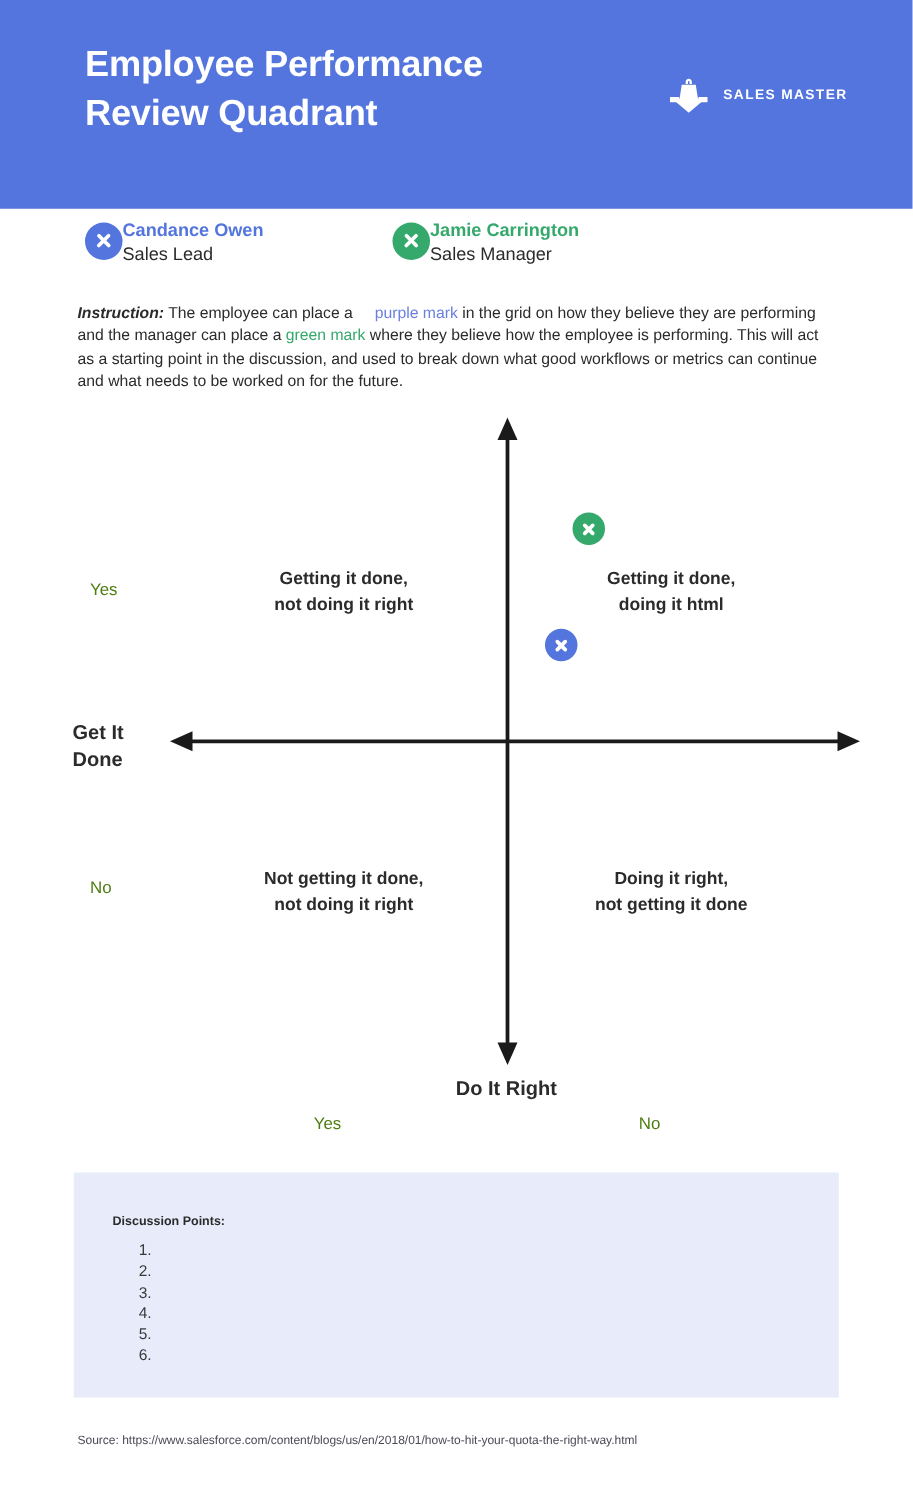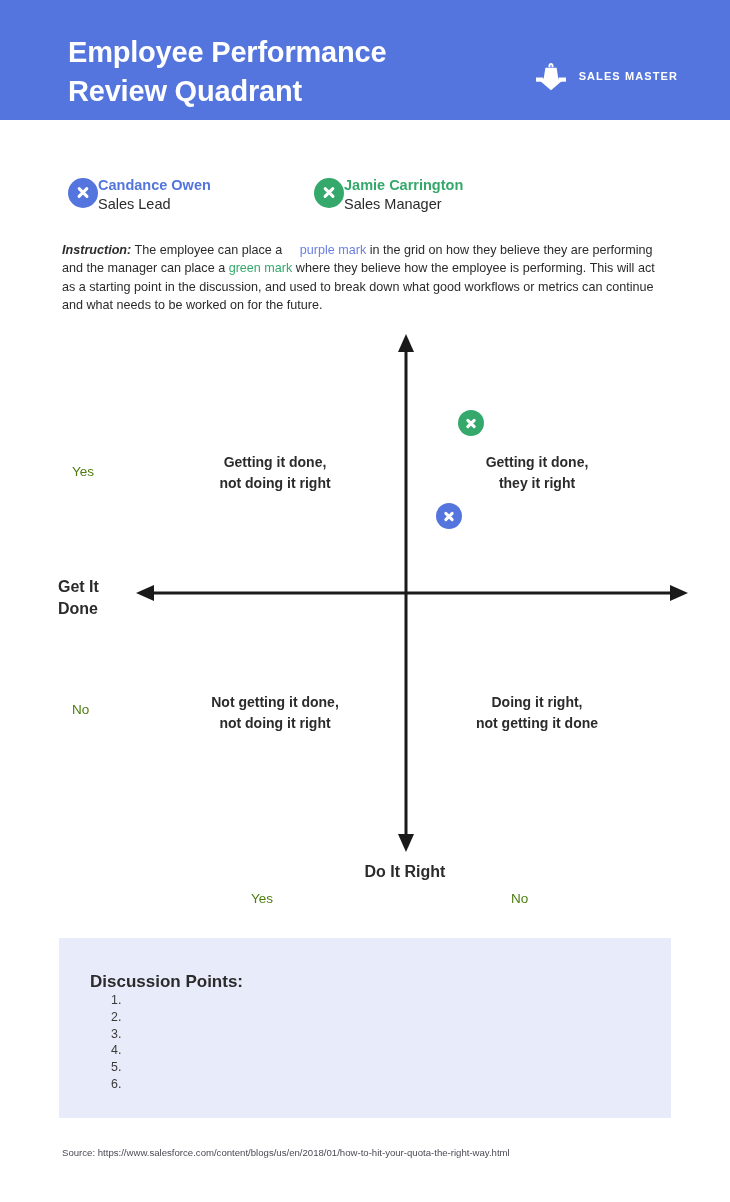--- a/index.html
+++ b/index.html
@@ -13,21 +13,21 @@
     font-family: "Liberation Sans", sans-serif;
     color: #2b2b2b;
     overflow: hidden;
     position: relative;
   }
 
   
   .header {
     position: absolute;
     left: 0; top: 0;
-    width: 730px; height: 120px;
+    width: 730px; height: 167px;
     background: #5375dd;
     box-sizing: border-box;
   }
   .header-title {
     position: absolute;
     left: 68px; top: 33px;
     width: 430px;
     font-size: 29px;
     font-weight: bold;
     line-height: 39px;
@@ -166,21 +166,21 @@
   .discussion {
     position: absolute;
     left: 59px; top: 938px;
     width: 612px; height: 180px;
     background: #e8ecfa;
     box-sizing: border-box;
   }
   .discussion-title {
     position: absolute;
     left: 31px; top: 34px;
-    font-size: 17px;
+    font-size: 10px;
     font-weight: bold;
     color: #2b2b2b;
   }
   .discussion-list {
     position: absolute;
     left: 52px; top: 54px;
     margin: 0;
     padding: 0;
     list-style: none;
   }
@@ -251,21 +251,21 @@
     <polygon points="136,263 154,255 154,271" fill="#1a1a1a"></polygon>
     <polygon points="688,263 670,255 670,271" fill="#1a1a1a"></polygon>
   </svg>
 
   <div class="q-label q-tl">
     <div>Getting it done,</div>
     <div>not doing it right</div>
   </div>
   <div class="q-label q-tr">
     <div>Getting it done,</div>
-    <div>they it right</div>
+    <div>doing it html</div>
   </div>
   <div class="q-label q-bl">
     <div>Not getting it done,</div>
     <div>not doing it right</div>
   </div>
   <div class="q-label q-br">
     <div>Doing it right,</div>
     <div>not getting it done</div>
   </div>
 

